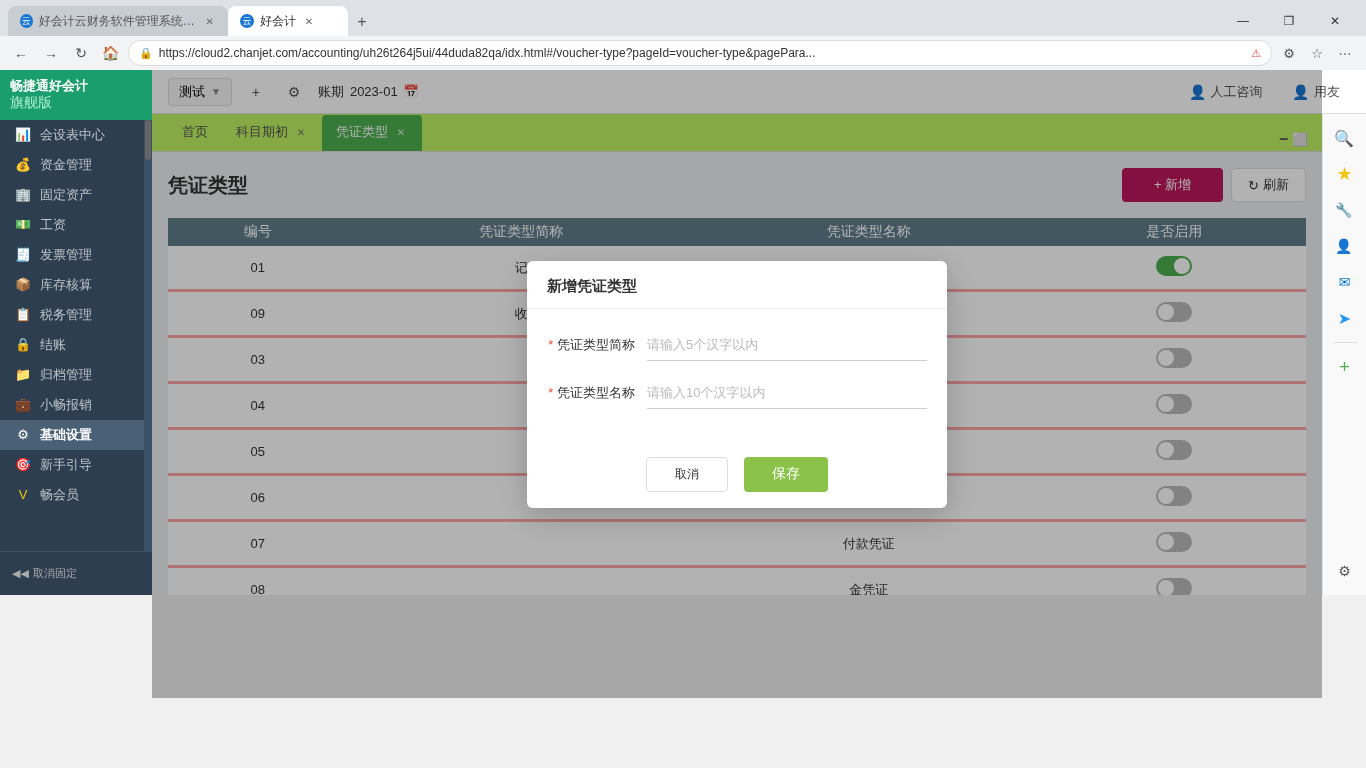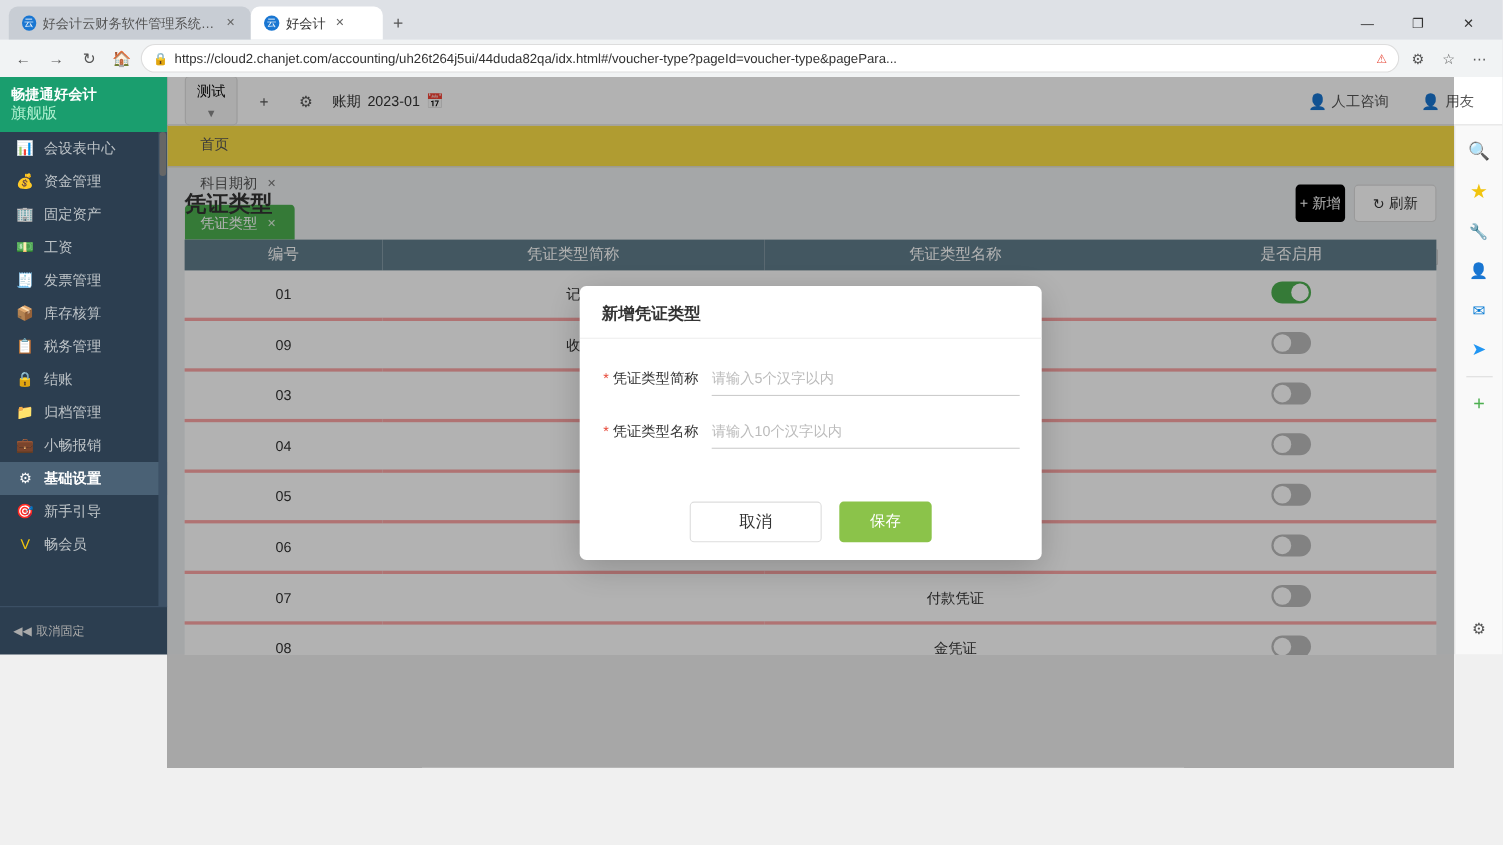--- a/index.html
+++ b/index.html
@@ -39,42 +39,42 @@
     .sidebar-bottom { padding: 8px; border-top: 1px solid #3d5166; }
     .sidebar-collapse-btn { display: flex; align-items: center; gap: 4px; color: #aaa; font-size: 11px; cursor: pointer; padding: 6px 4px; }
     .sidebar-scroll-indicator { width: 8px; background: #3d5166; position: relative; }
     .sidebar-scroll-thumb { width: 6px; height: 40px; background: #666; border-radius: 3px; position: absolute; top: 0; left: 1px; }
 
     
     .main-content { flex: 1; display: flex; flex-direction: column; background: #eceff1; overflow: hidden; }
 
     
     .app-header { background: #fff; height: 44px; display: flex; align-items: center; padding: 0 16px; border-bottom: 1px solid #e0e0e0; gap: 10px; }
-    .company-selector { display: flex; align-items: center; gap: 6px; background: #f5f5f5; border: 1px solid #ddd; border-radius: 4px; padding: 4px 10px; cursor: pointer; font-size: 13px; flex-direction: column; }
+    .company-selector { display: flex; align-items: center; gap: 6px; background: #f5f5f5; border: 1px solid #ddd; border-radius: 4px; padding: 4px 10px; cursor: pointer; font-size: 13px; }
     .company-selector-arrow { color: #888; font-size: 10px; }
     .header-btn { width: 28px; height: 28px; display: flex; align-items: center; justify-content: center; border-radius: 4px; cursor: pointer; color: #555; font-size: 14px; }
     .period-display { display: flex; align-items: center; gap: 6px; font-size: 13px; color: #333; }
     .header-spacer { flex: 1; }
     .consultation-btn { display: flex; align-items: center; gap: 4px; color: #555; font-size: 13px; cursor: pointer; padding: 4px 10px; }
     .user-btn { display: flex; align-items: center; gap: 4px; color: #555; font-size: 13px; cursor: pointer; padding: 4px 10px; }
 
     
-    .tab-nav { background: #fde047; border-bottom: 1px solid #ddd; display: flex; align-items: flex-start; padding: 0 16px; height: 38px; gap: 0; flex-direction: column; }
+    .tab-nav { background: #bef264; border-bottom: 1px solid #ddd; display: flex; align-items: flex-end; padding: 0 16px; height: 38px; gap: 0; }
     .page-tab { display: flex; align-items: center; gap: 6px; padding: 8px 14px; font-size: 13px; color: #555; cursor: pointer; border-bottom: 2px solid transparent; }
     .page-tab.active { background: #4caf50; color: #fff; border-radius: 4px 4px 0 0; }
     .page-tab-close { width: 14px; height: 14px; display: flex; align-items: center; justify-content: center; border-radius: 50%; font-size: 10px; cursor: pointer; }
     .page-tab.active .page-tab-close { color: rgba(255,255,255,0.8); }
     .expand-btn { margin-left: auto; width: 24px; height: 24px; display: flex; align-items: center; justify-content: center; cursor: pointer; color: #555; }
 
     
     .page-content { flex: 1; overflow: auto; padding: 16px; position: relative; }
     .page-title-bar { display: flex; align-items: center; justify-content: space-between; margin-bottom: 16px; }
     .page-title { font-size: 20px; font-weight: bold; color: #333; }
     .page-actions { display: flex; gap: 8px; }
-    .btn-primary { background: #000000; color: #fff; border: none; border-radius: 4px; padding: 7px 4px; font-size: 13px; cursor: pointer; display: flex; align-items: center; gap: 4px; }
+    .btn-primary { background: #be185d; color: #fff; border: none; border-radius: 4px; padding: 7px 32px; font-size: 13px; cursor: pointer; display: flex; align-items: center; gap: 4px; }
     .btn-default { background: #fff; color: #333; border: 1px solid #ddd; border-radius: 4px; padding: 7px 16px; font-size: 13px; cursor: pointer; display: flex; align-items: center; gap: 4px; }
 
     
     .data-table { width: 100%; border-collapse: collapse; background: #fff; }
     .data-table thead tr { background: #607d8b; color: #fff; }
     .data-table thead th { padding: 5px 16px; font-size: 14px; font-weight: normal; text-align: center; }
     .data-table tbody tr { border-bottom: 3px solid #fca5a5; margin-top: 20px; }
     .data-table tbody td { padding: 10px 16px; text-align: center; color: #333; font-size: 13px; }
     .toggle-switch { width: 36px; height: 20px; border-radius: 10px; display: inline-block; position: relative; cursor: pointer; }
     .toggle-switch.on { background: #4caf50; }
@@ -87,21 +87,21 @@
     .dialog-overlay { position: fixed; top: 70px; left: 152px; right: 44px; bottom: 70px; background: rgba(0,0,0,0.3); display: flex; align-items: center; justify-content: center; z-index: 100; }
     .dialog { background: #fff; border-radius: 6px; box-shadow: 0 8px 32px rgba(0,0,0,0.2); width: 420px; padding: 0; overflow: hidden; }
     .dialog-header { padding: 16px 20px 12px; border-bottom: 1px solid #eee; font-size: 15px; font-weight: bold; color: #333; }
     .dialog-body { padding: 20px 20px; }
     .form-row { display: flex; align-items: center; margin-bottom: 16px; }
     .form-label { width: 100px; font-size: 13px; color: #333; text-align: right; padding-right: 12px; flex-shrink: 0; }
     .form-label.required::before { content: '* '; color: #e74c3c; }
     .form-input { flex: 1; height: 32px; border: none; border-bottom: 1px solid #ccc; outline: none; font-size: 13px; color: #333; padding: 4px 0; background: transparent; }
     .form-input::placeholder { color: #bbb; }
     .dialog-footer { padding: 12px 20px 16px; display: flex; justify-content: center; gap: 16px; }
-    .btn-cancel { background: #fff; color: #333; border: 1px solid #ddd; border-radius: 4px; padding: 8px 44px; font-size: 15px; cursor: pointer; }
+    .btn-cancel { background: #fff; color: #333; border: 1px solid #ddd; border-radius: 4px; padding: 8px 28px; font-size: 12px; cursor: pointer; }
     .btn-save { background: #8bc34a; color: #fff; border: none; border-radius: 4px; padding: 8px 28px; font-size: 14px; cursor: pointer; }
 
     
     .right-panel { width: 44px; background: #f9f9f9; border-left: 1px solid #e0e0e0; display: flex; flex-direction: column; align-items: center; padding: 8px 0; gap: 4px; flex-shrink: 0; }
     .right-panel-btn { width: 32px; height: 32px; display: flex; align-items: center; justify-content: center; border-radius: 4px; cursor: pointer; color: #555; font-size: 16px; }
     .right-panel-divider { width: 24px; height: 1px; background: #ddd; margin: 4px 0; }
 
     .window-controls { display: flex; align-items: center; gap: 0; margin-left: auto; }
     .window-ctrl-btn { width: 46px; height: 30px; display: flex; align-items: center; justify-content: center; cursor: pointer; color: #333; font-size: 12px; }
   </style>

